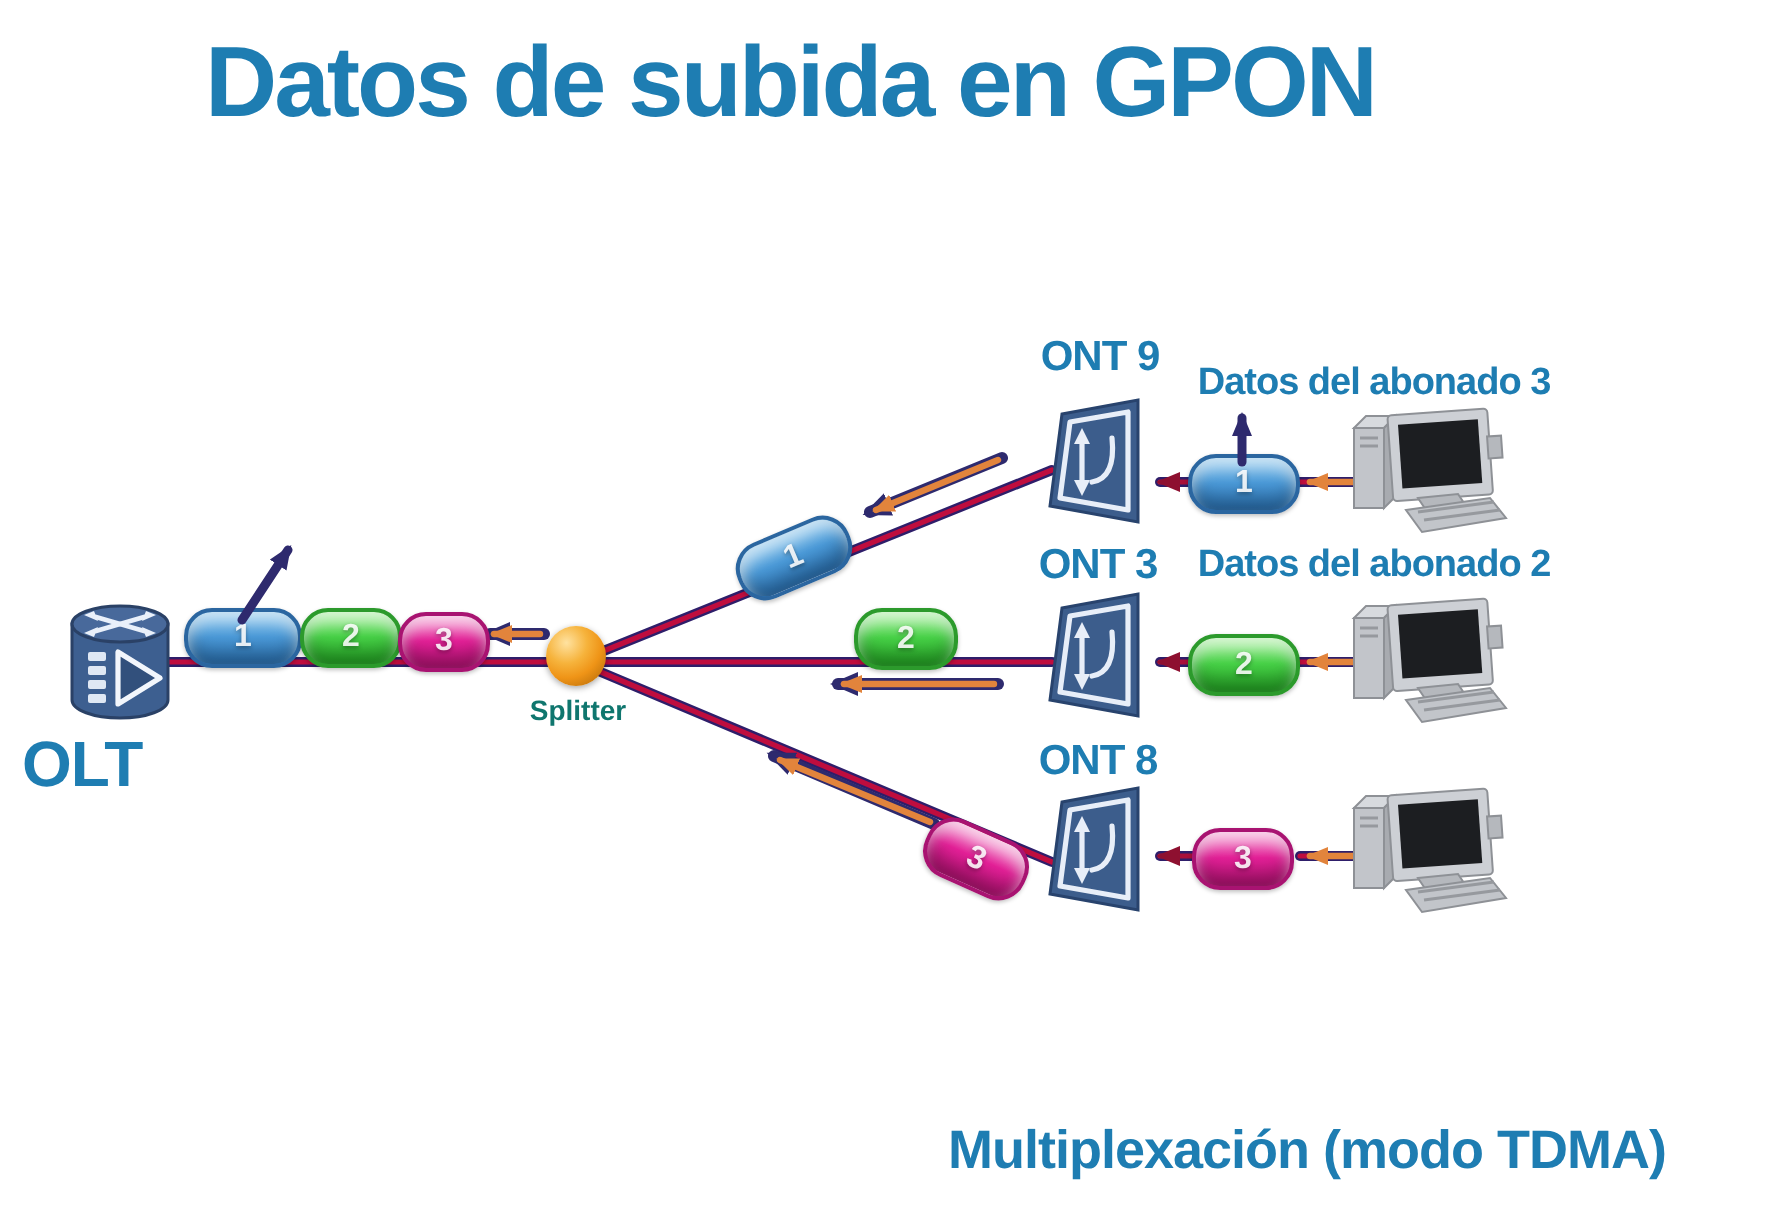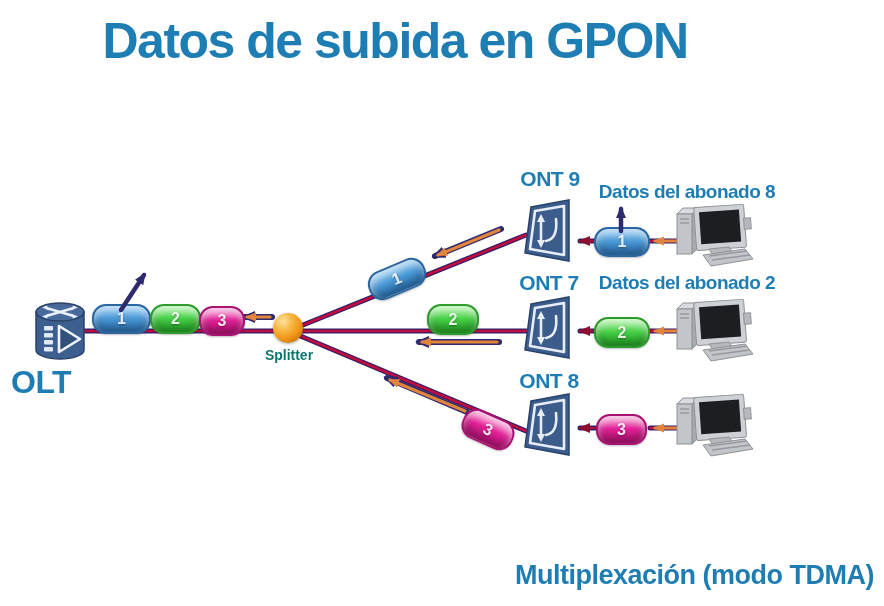--- a/index.html
+++ b/index.html
@@ -1,21 +1,21 @@
 <!DOCTYPE html>
 <html><head>
 <meta charset="utf-8">
 <style>
   html,body{margin:0;padding:0;background:#ffffff;}
   .stage{position:relative;width:884px;height:606px;background:#ffffff;overflow:hidden;
          font-family:"Liberation Sans",sans-serif;}
   .abs{position:absolute;}
   .teal{color:#1e7db2;font-weight:bold;}
   .title{font-size:50px;letter-spacing:-1.5px;text-align:center;}
-  .footer{font-size:27px;letter-spacing:-0.5px;text-align:right;}
+  .footer{font-size:27px;letter-spacing:-0.5px;text-align:left;}
   .upstream{font-size:25px;letter-spacing:-0.5px;text-align:center;}
   .olt-label{font-size:32px;letter-spacing:-0.5px;}
   .ont-label{font-size:21px;letter-spacing:-0.5px;text-align:center;}
   .sub-label{font-size:19px;letter-spacing:-0.5px;text-align:center;}
   .splitter-label{font-size:14px;font-weight:600;color:#0f766e;text-align:center;}
   .wires{position:absolute;left:0;top:0;z-index:1;}
   .overlay{position:absolute;left:0;top:0;z-index:5;pointer-events:none;}
   .dev{z-index:2;}
   .lbl{z-index:4;}
   .pill{position:absolute;z-index:3;border-radius:14px;display:flex;align-items:center;justify-content:center;
@@ -162,21 +162,21 @@
       <span>1</span>
     </div>
   <div class="pill green" style="left:427px;top:304px;width:48px;height:27px;">
       <span>2</span>
     </div>
   <div class="pill pink" style="left:461px;top:414px;width:50px;height:27px;transform:rotate(24deg);">
       <span>3</span>
     </div>
 
   <div class="abs teal ont-label lbl" style="left:515px;top:167px;width:70px;">ONT 9</div>
-  <div class="abs teal sub-label lbl" style="left:592px;top:181px;width:190px;">Datos del abonado 8</div>
+  <div class="abs teal sub-label lbl" style="left:592px;top:181px;width:190px;">Datos del abonado 3</div>
   <svg class="abs dev" style="left:518px;top:197px;" width="57" height="69" viewBox="0 0 57 69">
     <polygon points="13,10 51,3 51,64 7,56" fill="#3c5d8c" stroke="#28436d" stroke-width="1.5"></polygon>
     <polygon points="17,14 46,9 46,58 12,52" fill="none" stroke="#e8eef8" stroke-width="2.6" stroke-linejoin="round"></polygon>
     <g stroke="#e8eef8" stroke-width="2.6" stroke-linecap="round" fill="none">
       <line x1="23" y1="24" x2="23" y2="44"></line>
       <path d="M28,44 q12,-2 10,-22"></path>
     </g>
     <g fill="#e8eef8">
       <polygon points="19,25 27,25 23,17"></polygon>
       <polygon points="19,43 27,43 23,51"></polygon>
@@ -197,21 +197,21 @@
       <rect x="22" y="4" width="50" height="43" rx="2" fill="#cdd0d5" stroke="#8e9196"></rect>
       <rect x="27" y="9" width="40" height="32" fill="#1c1e21"></rect>
       <rect x="71" y="18" width="7" height="11" fill="#b5b8bd" stroke="#8e9196"></rect>
     </g>
     <polygon points="36,47 56,45 60,51 40,53" fill="#b5b8bd" stroke="#8e9196"></polygon>
     <polygon points="30,53 72,47 80,57 38,64" fill="#c2c5ca" stroke="#8e9196"></polygon>
     <line x1="36" y1="54" x2="74" y2="49" stroke="#96999e" stroke-width="1.5"></line>
     <line x1="39" y1="58" x2="77" y2="53" stroke="#96999e" stroke-width="1.5"></line>
   </svg>
 
-  <div class="abs teal ont-label lbl" style="left:514px;top:271px;width:70px;">ONT 7</div>
+  <div class="abs teal ont-label lbl" style="left:514px;top:271px;width:70px;">ONT 3</div>
   <div class="abs teal sub-label lbl" style="left:592px;top:272px;width:190px;">Datos del abonado 2</div>
   <svg class="abs dev" style="left:518px;top:294px;" width="57" height="69" viewBox="0 0 57 69">
     <polygon points="13,10 51,3 51,64 7,56" fill="#3c5d8c" stroke="#28436d" stroke-width="1.5"></polygon>
     <polygon points="17,14 46,9 46,58 12,52" fill="none" stroke="#e8eef8" stroke-width="2.6" stroke-linejoin="round"></polygon>
     <g stroke="#e8eef8" stroke-width="2.6" stroke-linecap="round" fill="none">
       <line x1="23" y1="24" x2="23" y2="44"></line>
       <path d="M28,44 q12,-2 10,-22"></path>
     </g>
     <g fill="#e8eef8">
       <polygon points="19,25 27,25 23,17"></polygon>

